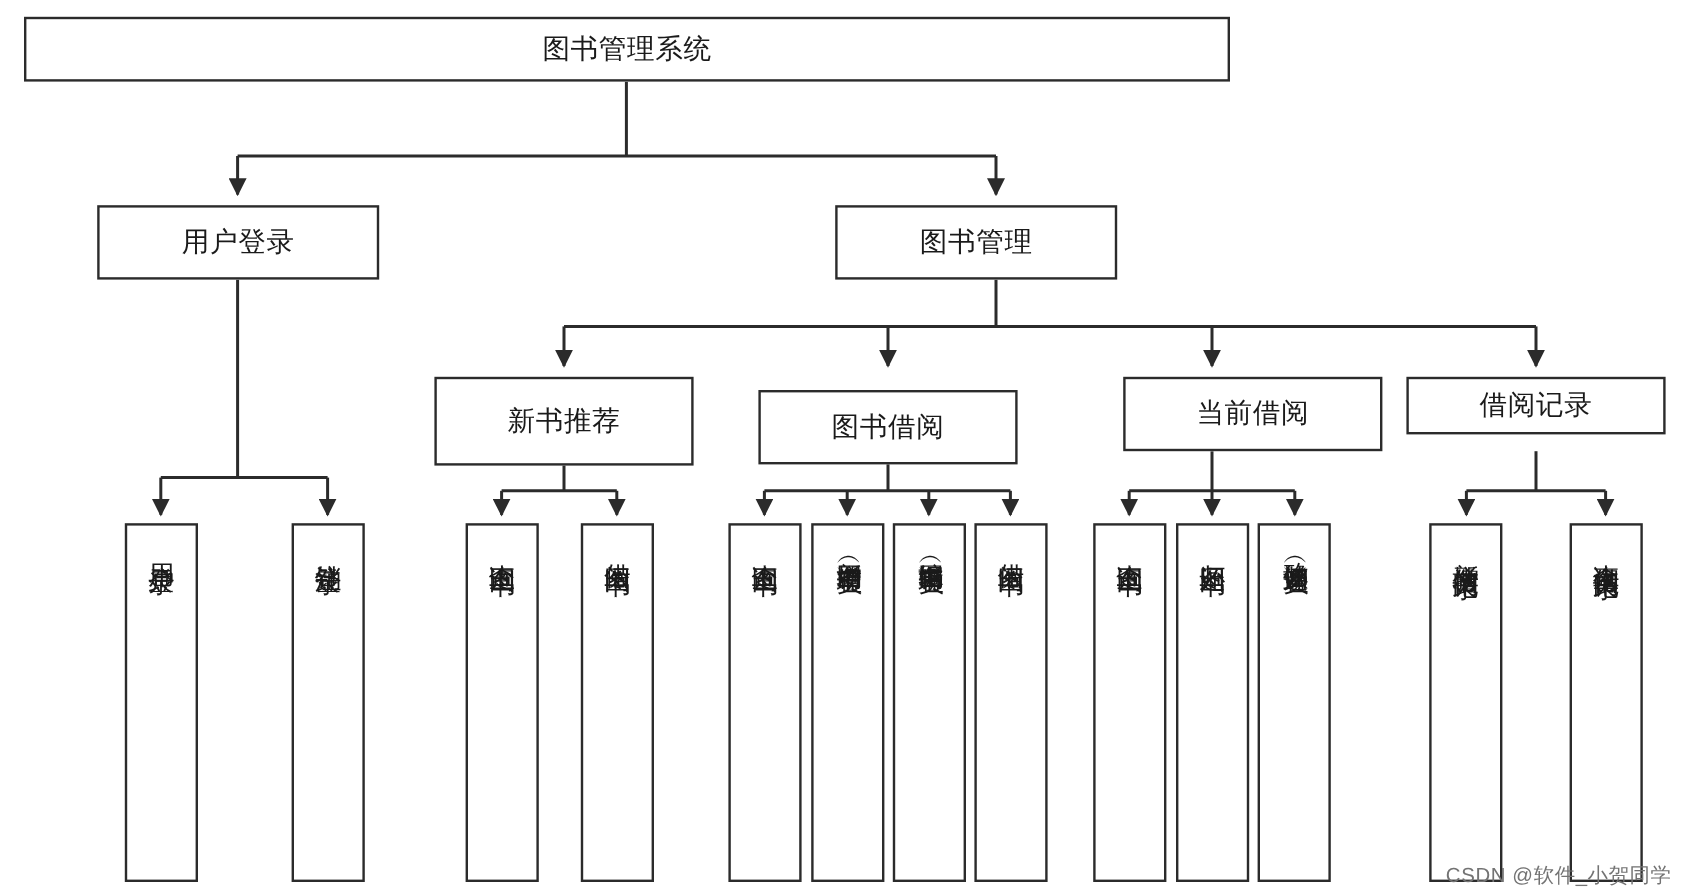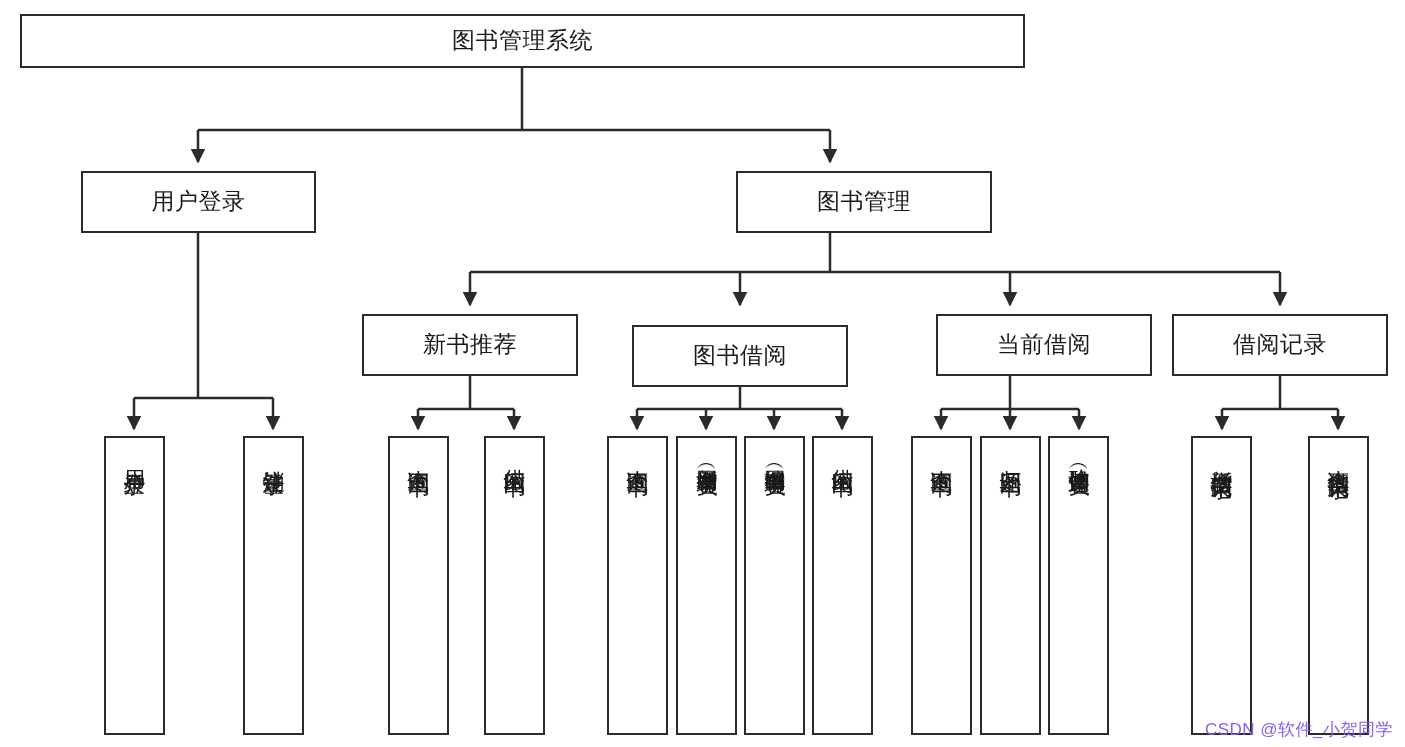--- a/index.html
+++ b/index.html
@@ -57,21 +57,21 @@
   }
   .node.vert.tall .label {
     font-size: 21px;
     letter-spacing: 1px;
   }
   .watermark {
     position: absolute;
     right: 12px;
     bottom: 6px;
     font-size: 17px;
-    color: #8b5cf6;
+    color: #737373;
     white-space: nowrap;
     letter-spacing: 0.5px;
   }
 </style>
 </head>
 <body>
 
 <div id="canvas">
 
   <svg id="connectors" viewBox="0 0 1405 747" xmlns="http://www.w3.org/2000/svg">
@@ -124,34 +124,34 @@
     </g>
   </svg>
 
   <div class="node horiz" style="left:20px; top:14px; width:1005px; height:54px;">
     <span class="label">图书管理系统</span>
   </div>
 
   <div class="node horiz" style="left:81px; top:171px; width:235px; height:62px;">
     <span class="label">用户登录</span>
   </div>
-  <div class="node horiz" style="left:736px; top:171px; width:256px; height:62px;">
+  <div class="node horiz" style="left:696px; top:171px; width:235px; height:62px;">
     <span class="label">图书管理</span>
   </div>
 
-  <div class="node horiz" style="left:362px; top:314px; width:216px; height:62px;">
+  <div class="node horiz" style="left:362px; top:314px; width:216px; height:74px;">
     <span class="label">新书推荐</span>
   </div>
   <div class="node horiz" style="left:632px; top:325px; width:216px; height:62px;">
     <span class="label">图书借阅</span>
   </div>
   <div class="node horiz" style="left:902px; top:314px; width:216px; height:62px;margin-left:34px;">
     <span class="label">当前借阅</span>
   </div>
-  <div class="node horiz" style="left:1172px; top:314px; width:216px; height:62px;">
+  <div class="node horiz" style="left:1172px; top:314px; width:216px; height:48px;">
     <span class="label">借阅记录</span>
   </div>
 
   <div class="node vert" style="left:104px; top:436px; width:61px; height:299px;">
     <span class="label">用户登录</span>
   </div>
   <div class="node vert" style="left:243px; top:436px; width:61px; height:299px;">
     <span class="label">注销登录</span>
   </div>
 

